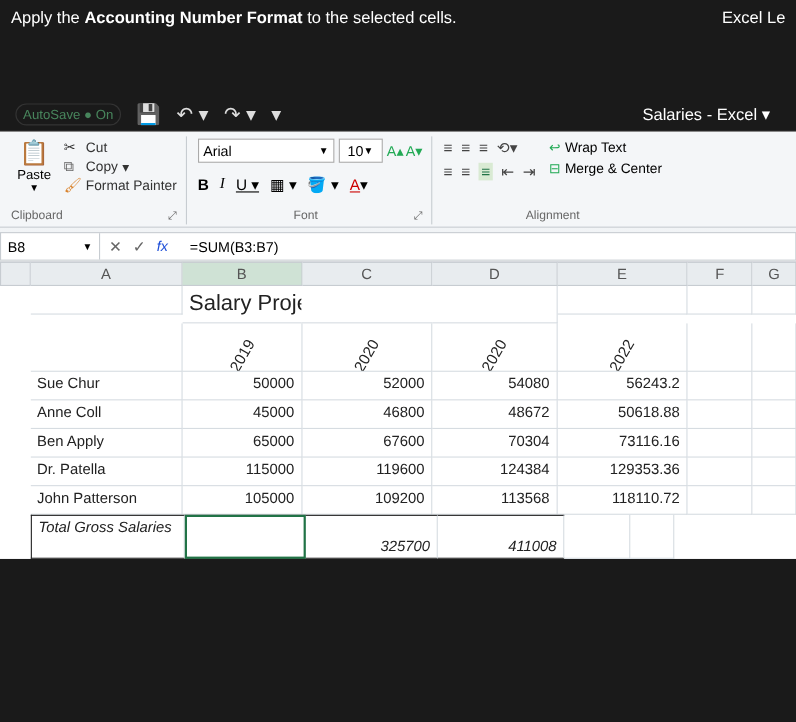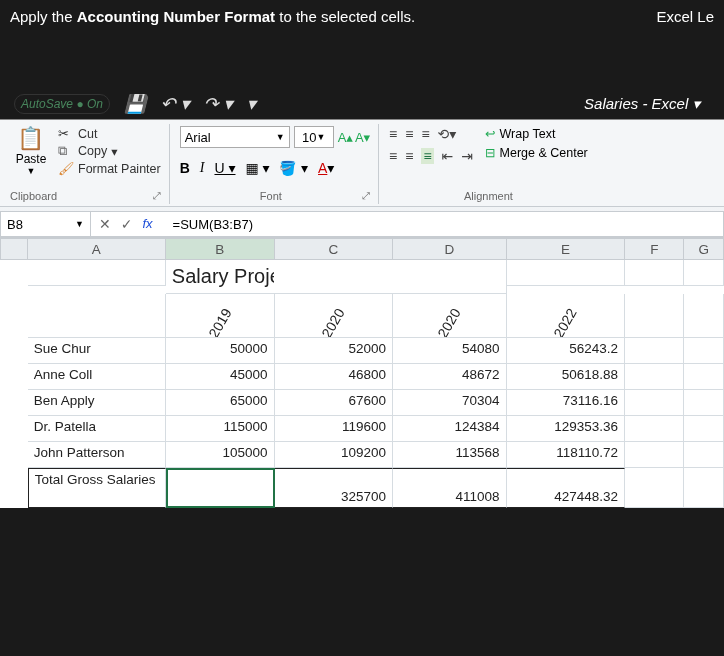--- a/index.html
+++ b/index.html
@@ -2,21 +2,21 @@
 <html><head>
 <meta charset="utf-8">
 <style>
   * { box-sizing: border-box; margin: 0; padding: 0; font-family: "Segoe UI", Arial, sans-serif; }
   body { width: 724px; height: 656px; background: #1a1a1a; overflow: hidden; }
   
   .task-banner { color: #fff; padding: 8px 10px; font-size: 15px; display:flex; justify-content:space-between;}
   .task-banner .task-text { max-width: 560px; }
   .task-banner b { font-weight: 700; margin-top: 39px; }
   
-  .qa-toolbar { display:flex; align-items:center; gap:14px; padding: 10px 14px 4px 14px; margin-top:50px;font-style:italic;}
+  .qa-toolbar { display:flex; align-items:center; gap:14px; padding: 10px 14px 4px 14px; margin-top:50px;}
   .autosave { color:#6c8; font-size:12px; border:1px solid #444; padding:2px 6px; border-radius:10px; opacity:.6;}
   .qa-icon { color:#ddd; font-size:18px; }
   .window-title { color:#fff; font-size:15px; margin-left:auto; padding-right:10px;}
   
   .excel-window { background: linear-gradient(#f4f6f8,#e8ecef); border-top:1px solid #888; }
   
   .tabbar { display:flex; align-items:flex-end; padding: 6px 8px 0 8px; gap: 4px; font-size:14px; color:#333;}
   .tab { padding: 4px 10px; cursor:pointer;}
   .tab.active { border-bottom: 2.5px solid #217346; font-weight:600;}
   
@@ -30,21 +30,21 @@
   .paste-icon { font-size:22px; color:#d97b1a;}
   .paste-label { font-size:12px;}
   .clip-cmds { display:flex; flex-direction:column; gap:2px; font-size:12.5px; color:#333;}
   .clip-cmds span{ display:flex; align-items:center; gap:4px;}
   .mini-icon { font-size:13px; width:16px; display:inline-block;}
   .cut-ico{color:#333;}
   .copy-ico{color:#666;}
   .fp-ico{color:#d9822b;}
   
   .font-group .row1{display:flex; gap:4px; align-items:center;}
-  .font-select{width:110px; height:22px; border:1px solid #aaa; background:#fff; font-size:13px; padding:0 4px; display:flex; align-items:center; justify-content:space-between;}
+  .font-select{width:124px; height:22px; border:1px solid #aaa; background:#fff; font-size:13px; padding:0 4px; display:flex; align-items:center; justify-content:space-between;}
   .size-select{width:40px; height:22px; border:1px solid #aaa; background:#fff; font-size:13px; display:flex; align-items:center; justify-content:center;}
   .grow-shrink{display:flex; gap:2px; font-size:13px; color:#2a5;}
   .font-group .row2{display:flex; gap:10px; margin-top:6px; font-size:14px; align-items:center;}
   .bold{font-weight:700;}
   .ital{font-style:italic; font-family:serif;}
   .uline{text-decoration:underline;}
   .border-ico,.fill-ico,.font-col-ico{display:inline-flex; align-items:center;}
   
   .align-group .row1{display:flex; gap:8px; font-size:14px; color:#444;}
   .align-group .row2{display:flex; gap:8px; font-size:14px; color:#444; margin-top:6px;}
@@ -68,21 +68,21 @@
   
   .cell-row{display:flex;}
   .rowhdr{width:28px; border:1px solid #c7ccd1; border-top:none; background:#e8ecef; display:flex; align-items:center; justify-content:center; font-size:11px; color:#555; visibility:hidden;}
   .cell{border:1px solid #d6dce1; border-top:none; border-left:none; padding:3px 6px; height:26px; overflow:hidden; white-space:nowrap;}
   .cell.num{text-align:right;}
   .title-cell{font-size:20px; font-weight:400; height:34px; display:flex; align-items:center;}
   .year-cell{height:44px; position:relative;}
   .year-cell span{position:absolute; left:50%; bottom:6px; transform:translateX(-50%) rotate(-60deg); transform-origin:center; font-size:14px;}
   .selected-cell{outline:2px solid #217346; outline-offset:-2px; background:#fff;}
   .thick-top{border-top:1.5px solid #222;}
-  .thick-bottom{border-bottom:1.5px solid #222;}
+  .thick-bottom{border-bottom:1.5px solid #222;font-style:italic;}
   .tall{height:40px; white-space:normal; line-height:1.15;}
 </style>
 </head>
 <body>
 
 <div class="task-banner">
   <div class="task-text">
     <span>Apply the </span><b>Accounting Number Format</b><span> to the selected cells.</span>
   </div>
   <div>Excel Le</div>
@@ -299,18 +299,17 @@
       <div class="cell cF"></div>
       <div class="cell cG"></div>
     </div>
 
     <div class="cell-row">
       <div class="rowhdr">8</div>
       <div class="cell cA tall thick-top thick-bottom" style="border-left:1.5px solid #222;">Total Gross Salaries</div>
       <div class="cell cB num tall thick-top thick-bottom selected-cell"></div>
       <div class="cell cC num tall thick-top thick-bottom" style="padding-top:20px;">325700</div>
       <div class="cell cD num tall thick-top thick-bottom" style="padding-top:20px;">411008</div>
-      <div class="cell cE num tall thick-top thick-bottom" style="padding-top:20px;">427448.32</div>
       <div class="cell cF tall"></div>
       <div class="cell cG tall"></div>
     </div>
   </div>
 </div>
 
 </body></html>

